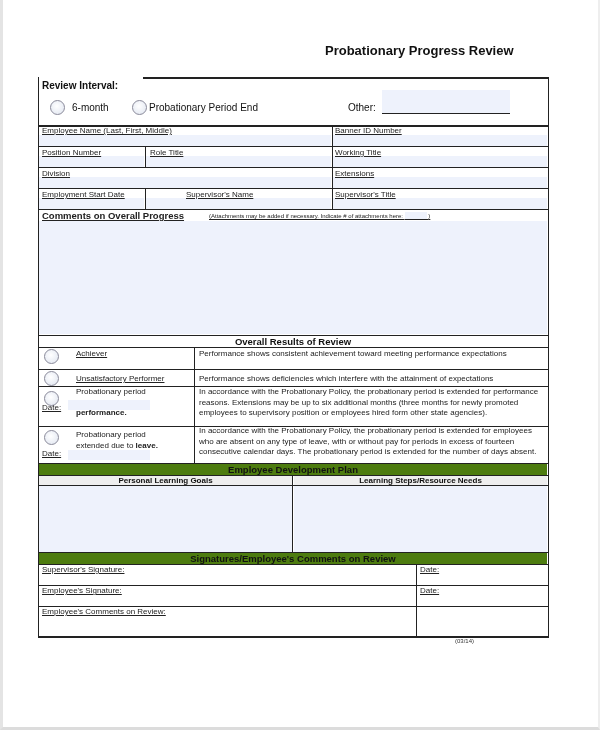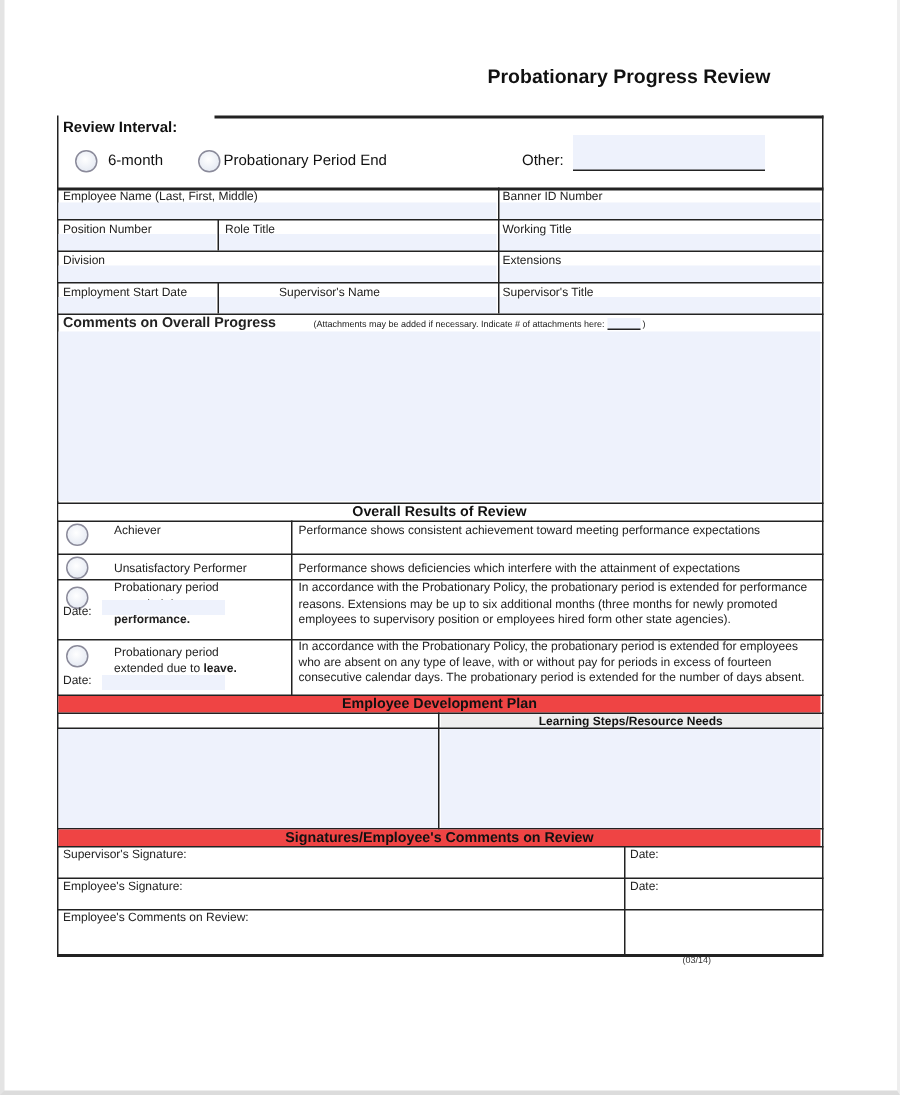--- a/index.html
+++ b/index.html
@@ -13,29 +13,29 @@
     position: absolute; left: 325px; top: 43px; font-size: 13px; font-weight: bold; color: #111;
   }
   .form {
     position: absolute; left: 38px; top: 77px; width: 511px; height: 560px;
   }
   .abs { position: absolute; }
   .vline { position: absolute; width: 0; border-left: 1.5px solid #222; }
   .hline { position: absolute; height: 0; border-top: 1.5px solid #222; }
   .hline.thick { border-top: 2px solid #222; }
   .fill { position: absolute; background: #eef2fc; }
-  .lbl { position: absolute; font-size: 8px; color: #222; white-space: nowrap; }
+  .lbl { position: absolute; font-size: 8px; color: #222; white-space: nowrap; text-decoration: underline; }
   .lbl-md { position: absolute; font-size: 10px; color: #111; white-space: nowrap; }
   .lbl-b { font-weight: bold; }
   .radio {
     position: absolute; width: 15px; height: 15px; border-radius: 50%;
     border: 1px solid #8a8a9a; background: radial-gradient(circle at 45% 40%, #ffffff 0%, #e8ecf4 70%, #d4d8e2 100%);
   }
   .sec-head {
-    position: absolute; background: #ef4444; font-size: 9.5px; font-weight: bold; text-align: center; color: #111;
+    position: absolute; background: #4d7c0f; font-size: 9.5px; font-weight: bold; text-align: center; color: #111;
   }
   .sub-head {
     position: absolute; background: #eeeeee; font-size: 8px; font-weight: bold; text-align: center; color: #111;
   }
   .desc { position: absolute; font-size: 8px; color: #222; line-height: 10.5px; }
   .footer-code { position: absolute; left: 455px; top: 638px; font-size: 6px; color: #333; }
 </style>
 </head>
 <body>
 
@@ -136,20 +136,21 @@
   </div>
   <div class="lbl" style="left:4px;top:372px;">Date:</div>
   <div class="fill" style="left:30px;top:373px;width:82px;height:10px;"></div>
   <div class="desc" style="left:161px;top:349px;width:345px;">In accordance with the Probationary Policy, the probationary period is extended for employees who are absent on any type of leave, with or without pay for periods in excess of fourteen consecutive calendar days.  The probationary period is extended for the number of days absent.</div>
 
   <div class="vline" style="left:156px;top:270px;height:117px;"></div>
 
   <div class="hline" style="left:0;top:386px;width:511px;"></div>
   <div class="sec-head" style="left:1px;top:387px;width:508px;height:11px;line-height:11px;">Employee Development Plan</div>
   <div class="hline" style="left:0;top:398px;width:511px;"></div>
+  <div class="sub-head" style="left:1px;top:399px;width:253px;height:9px;line-height:9px;">Personal Learning Goals</div>
   <div class="sub-head" style="left:256px;top:399px;width:253px;height:9px;line-height:9px;">Learning Steps/Resource Needs</div>
   <div class="hline" style="left:0;top:408px;width:511px;"></div>
   <div class="fill" style="left:1px;top:409px;width:253px;height:66px;"></div>
   <div class="fill" style="left:256px;top:409px;width:253px;height:66px;"></div>
   <div class="vline" style="left:254px;top:398px;height:78px;"></div>
 
   <div class="hline" style="left:0;top:475px;width:511px;"></div>
   <div class="sec-head" style="left:1px;top:476px;width:508px;height:11px;line-height:11px;">Signatures/Employee's Comments on Review</div>
   <div class="hline" style="left:0;top:487px;width:511px;"></div>
   <div class="lbl" style="left:4px;top:488px;">Supervisor's Signature:</div>

